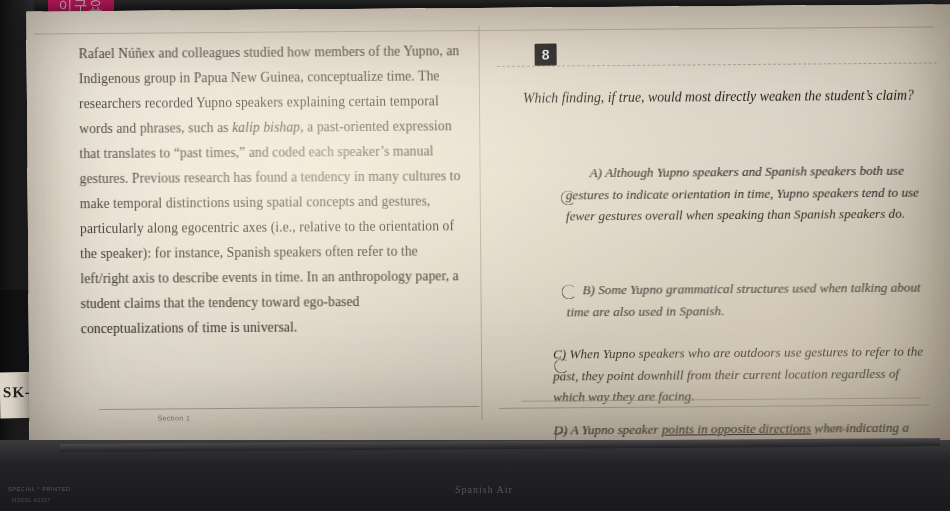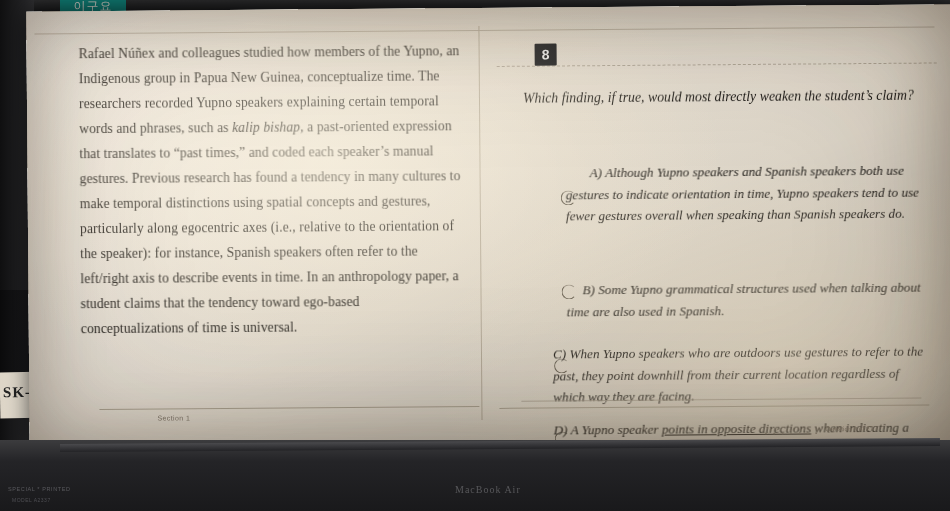--- a/index.html
+++ b/index.html
@@ -279,26 +279,26 @@
     left: 3px; top: 384px;
     font-family: "Liberation Serif", serif;
     font-size: 15px;
     font-weight: bold;
     color: #232323;
     letter-spacing: 1px;
     transform: rotate(-1deg);
   }
   .top-sticker {
     position: absolute;
-    left: 60px; top: 0;
+    left: 48px; top: 0;
     width: 66px; height: 12px;
-    background: #0f766e;
+    background: #be185d;
     color: #c9c5bd;
     font-family: "Liberation Sans", sans-serif;
-    font-size: 12px;
+    font-size: 14px;
     letter-spacing: 1px;
     display: flex;
     align-items: center;
     justify-content: center;
   }
   .blur {
     filter: blur(.35px);
   }
 </style>
 </head>
@@ -361,17 +361,17 @@
       <div class="mark-review">Question 8 of 27</div>
       <div class="next-btn">Next</div>
     </div>
 
     <div class="glow"></div>
     <div class="vignette"></div>
   </div>
 
   <div class="deck"></div>
   <div class="deck-hinge"></div>
-  <div class="deck-text">MacBook Air</div>
+  <div class="deck-text">Spanish Air</div>
   <div class="deck-badge">SPECIAL  *  PRINTED</div>
   <div class="deck-badge2">MODEL A2337</div>
 
 </div>
 
 </body></html>

